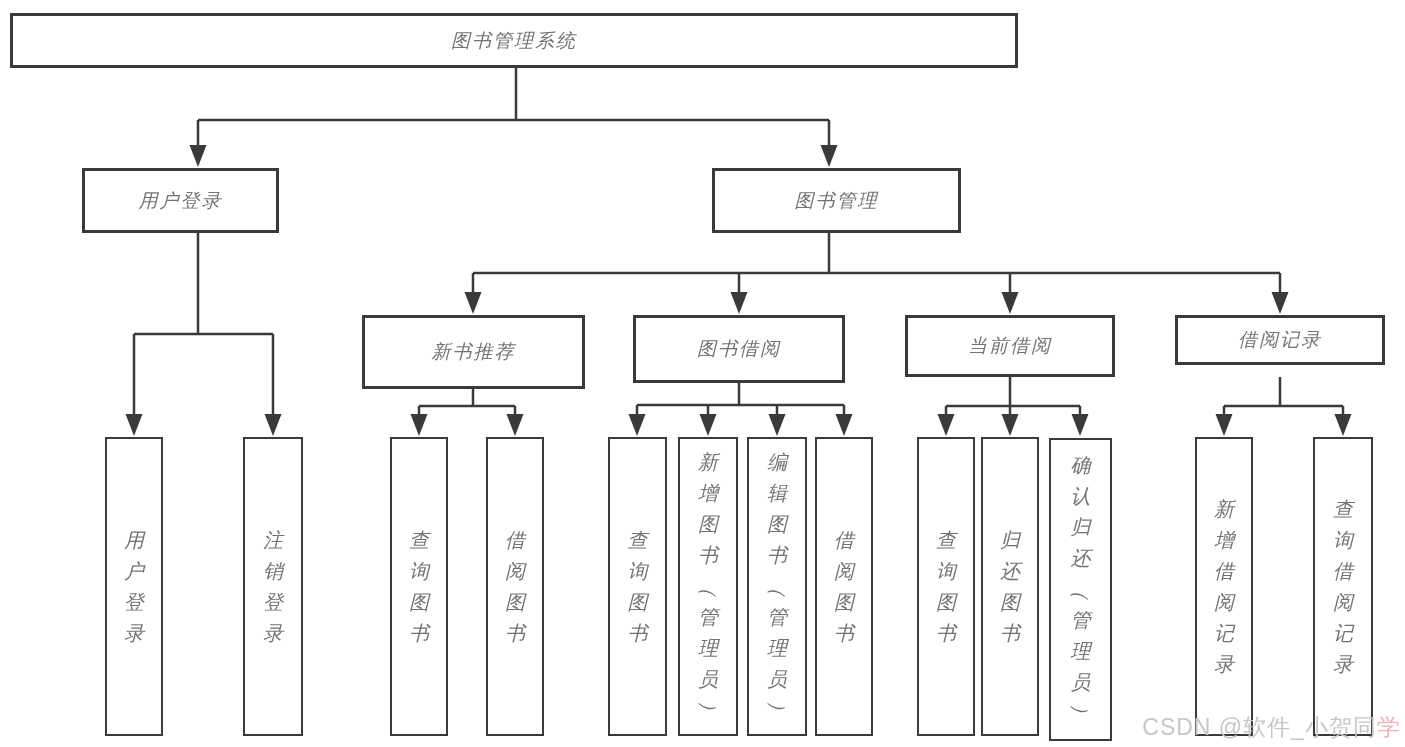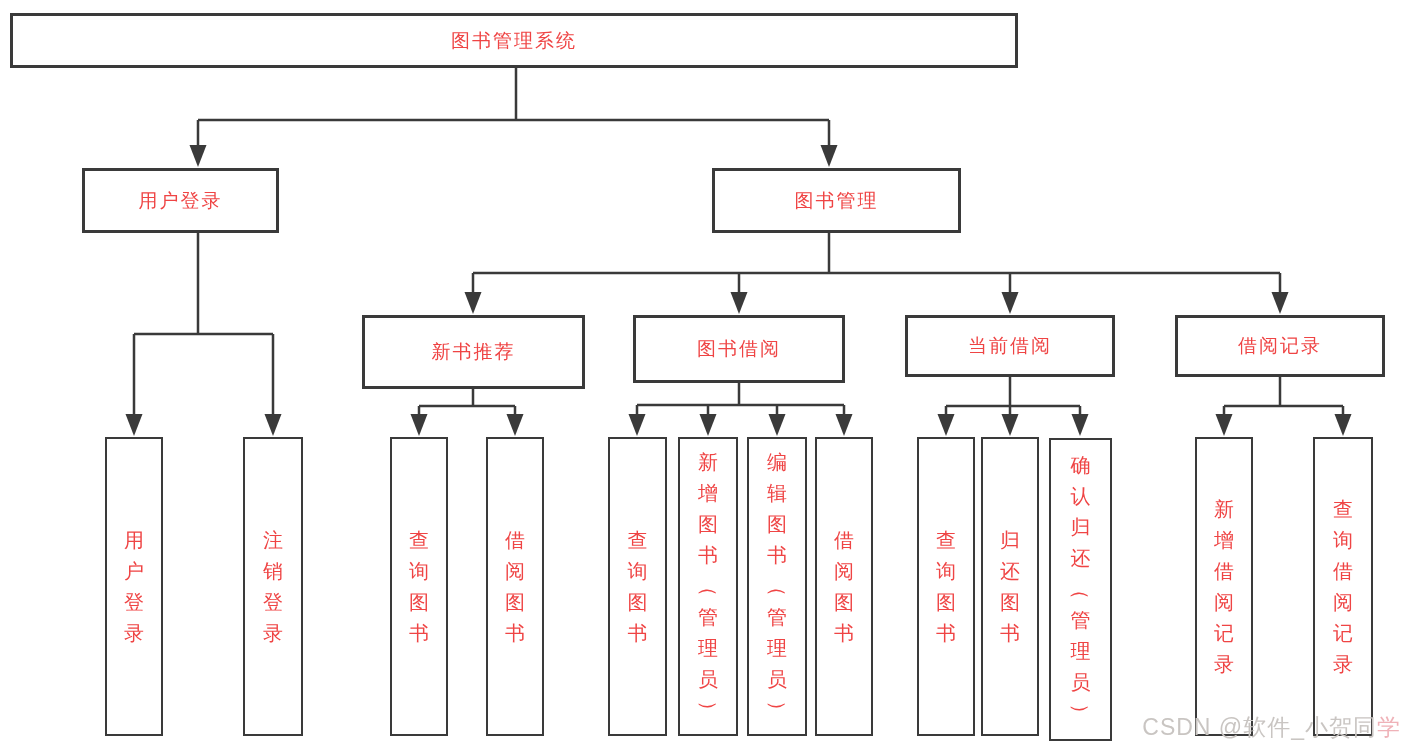--- a/index.html
+++ b/index.html
@@ -5,21 +5,21 @@
   html,body{margin:0;padding:0;background:#fff;}
   .stage{
     position:relative;width:1405px;height:747px;background:#ffffff;
     font-family:"Liberation Sans", sans-serif;overflow:hidden;
   }
   .connector-svg{position:absolute;left:0;top:0;z-index:1;}
   .node{
     position:absolute;z-index:2;background:#ffffff;
     border:3px solid #3a3a3a;box-sizing:border-box;
     display:flex;align-items:center;justify-content:center;
-    font-size:19px;color:#ef4444;letter-spacing:2px;white-space:nowrap;
+    font-size:19px;color:#737373;letter-spacing:2px;white-space:nowrap;font-style:italic;
   }
   .leaf{
     border-width:2px;flex-direction:column;letter-spacing:0;
     justify-content:center;align-items:center;
   }
   .vchar{height:31px;line-height:31px;font-size:20px;text-align:center;width:100%;}
   .vchar.paren{transform:rotate(90deg);}
   .watermark{
     position:absolute;z-index:3;right:4px;bottom:4px;
     font-size:23px;color:#c9c5c2;letter-spacing:1px;white-space:nowrap;
@@ -87,21 +87,21 @@
 
   <div class="node" style="left:362px;top:315px;width:223px;height:74px">
     <span>新书推荐</span>
   </div>
   <div class="node" style="left:633px;top:315px;width:212px;height:68px">
     <span>图书借阅</span>
   </div>
   <div class="node" style="left:905px;top:315px;width:210px;height:62px">
     <span>当前借阅</span>
   </div>
-  <div class="node" style="left:1175px;top:315px;width:210px;height:62px">
+  <div class="node" style="left:1175px;top:315px;width:210px;height:50px">
     <span>借阅记录</span>
   </div>
 
   <div class="node leaf" style="left:105px;top:437px;width:58px;height:299px">
       <div class="vchar">用</div>
       <div class="vchar">户</div>
       <div class="vchar">登</div>
       <div class="vchar">录</div>
     </div>
   <div class="node leaf" style="left:243px;top:437px;width:60px;height:299px">

